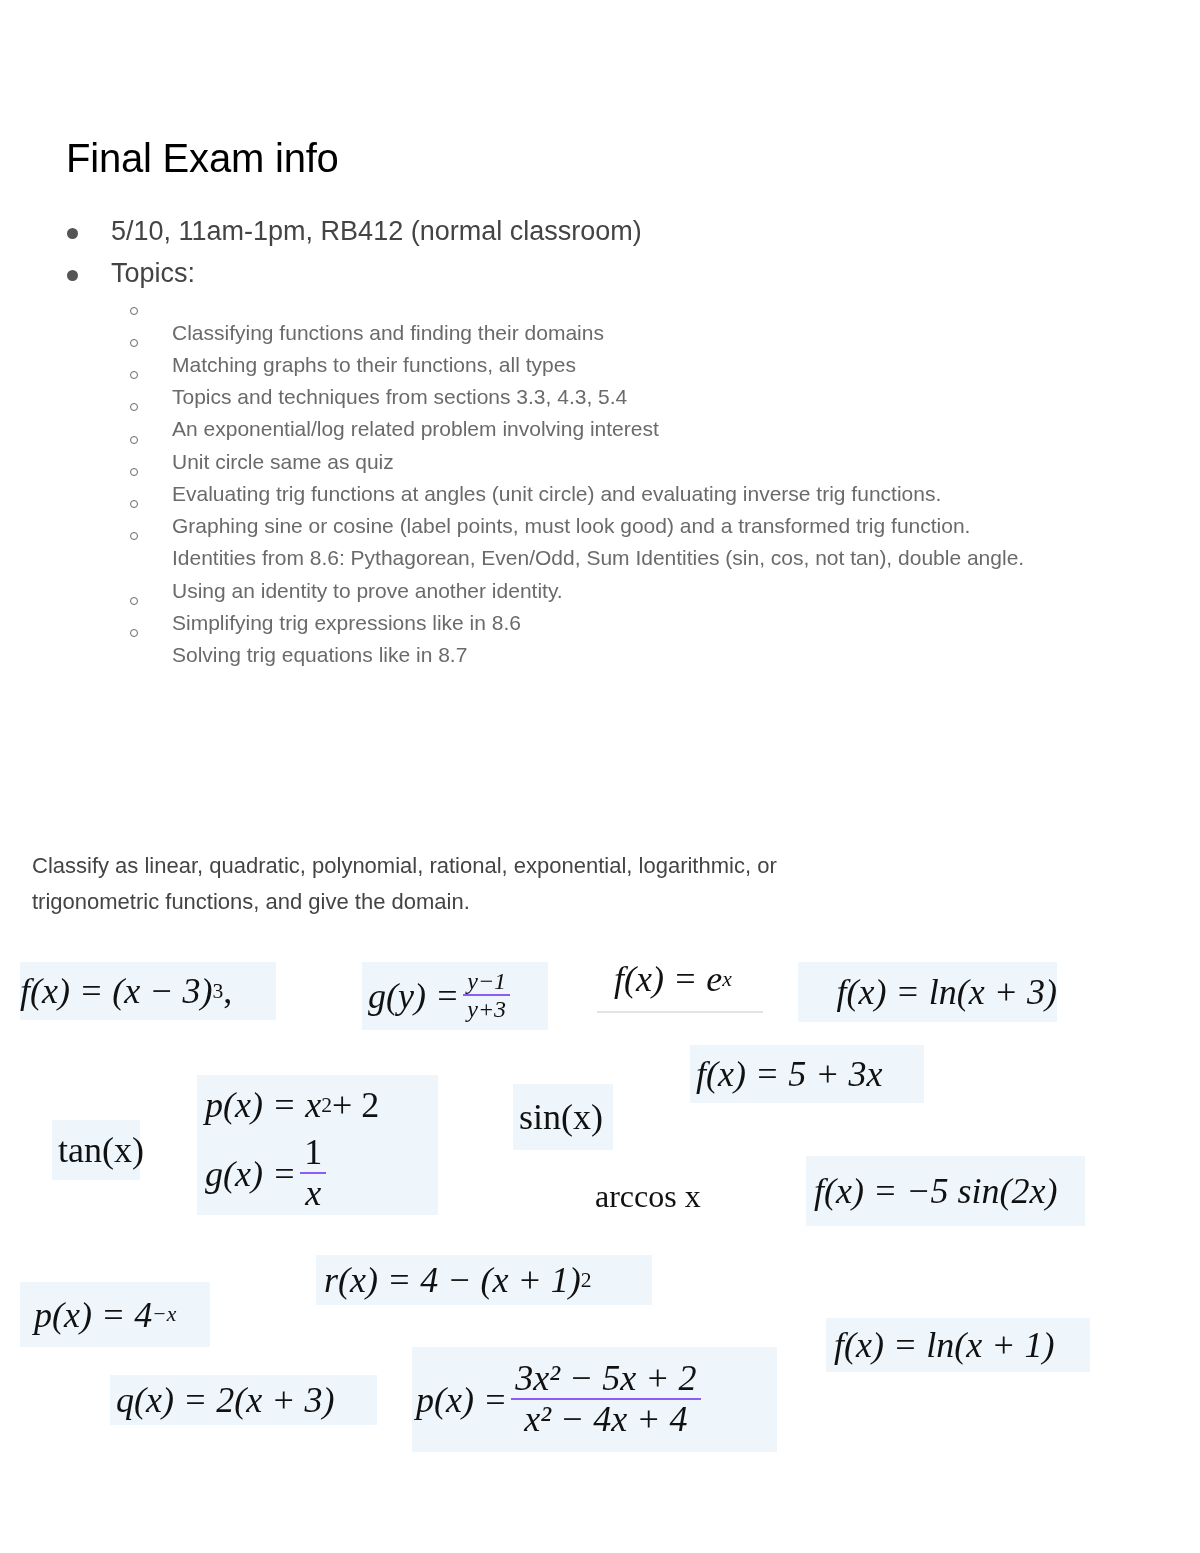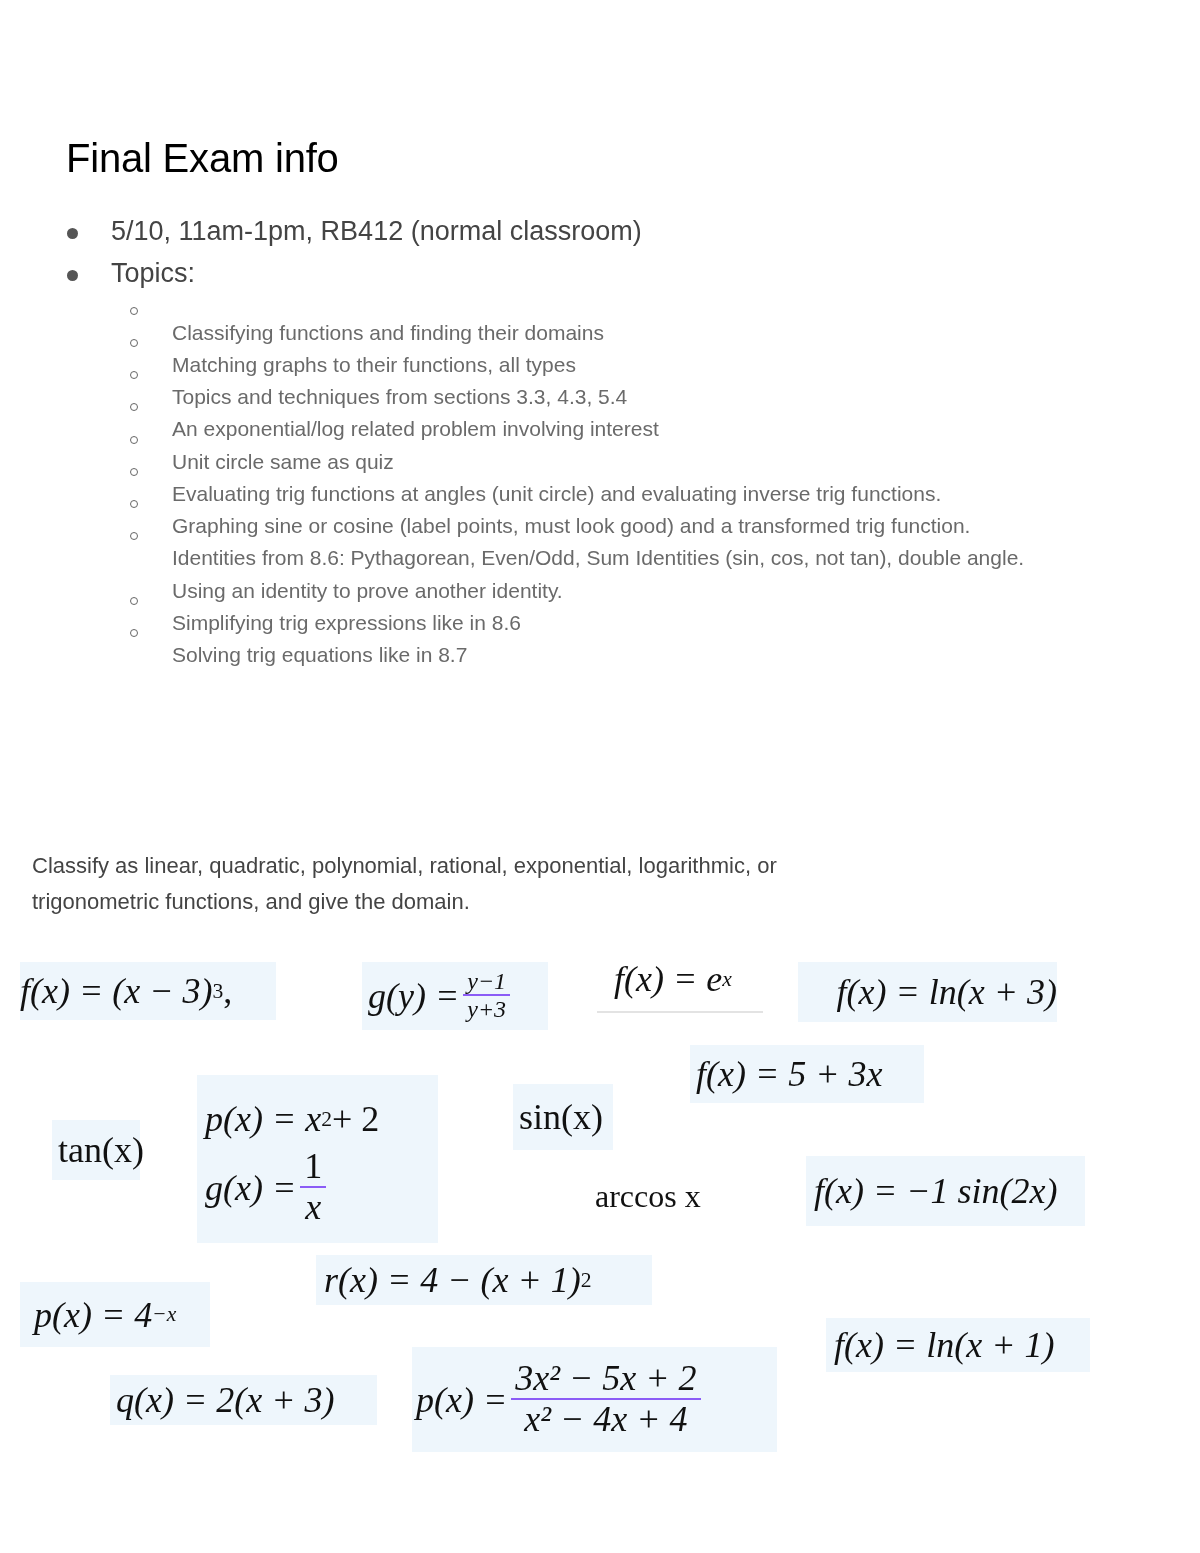--- a/index.html
+++ b/index.html
@@ -114,21 +114,21 @@
 </div>
 
 <div class="box" style="left:690px; top:1045px; width:234px; height:58px; padding-left:6px; box-sizing:border-box;">
   <i>f(x) = 5 + 3x</i>
 </div>
 
 <div class="box" style="left:52px; top:1120px; width:88px; height:60px; padding-left:6px; box-sizing:border-box;">
   <span>tan(x)</span>
 </div>
 
-<div class="box" style="left:197px; top:1075px; width:241px; height:168px; padding-left:8px; box-sizing:border-box; flex-direction:column; align-items:flex-start; justify-content:center;">
+<div class="box" style="left:197px; top:1075px; width:241px; height:140px; padding-left:8px; box-sizing:border-box; flex-direction:column; align-items:flex-start; justify-content:center;">
   <div style="height:58px; display:flex; align-items:center;">
     <i>p(x) = x</i>
       <sup>2</sup>
       <span> + 2</span>
   </div>
   <div style="display:flex; align-items:center;">
     <i>g(x) = </i>
     <span class="frac">
       <span class="num">1</span>
       <i class="den">x</i>
@@ -138,21 +138,21 @@
 
 <div class="box" style="left:513px; top:1084px; width:100px; height:66px; padding-left:6px; box-sizing:border-box;">
   <span>sin(x)</span>
 </div>
 
 <div class="plain" style="left:595px; top:1168px; height:56px; font-size:32px;">
   <span>arccos x</span>
 </div>
 
 <div class="box" style="left:806px; top:1156px; width:279px; height:70px; padding-left:8px; box-sizing:border-box;">
-  <i>f(x) = −1 sin(2x)</i>
+  <i>f(x) = −5 sin(2x)</i>
 </div>
 
 <div class="box" style="left:316px; top:1255px; width:336px; height:50px; padding-left:8px; box-sizing:border-box;">
   <i>r(x) = 4 − (x + 1)</i>
     <sup>2</sup>
 </div>
 
 <div class="box" style="left:20px; top:1282px; width:190px; height:65px; padding-left:14px; box-sizing:border-box;">
   <i>p(x) = 4</i>
     <sup><i>−x</i></sup>

